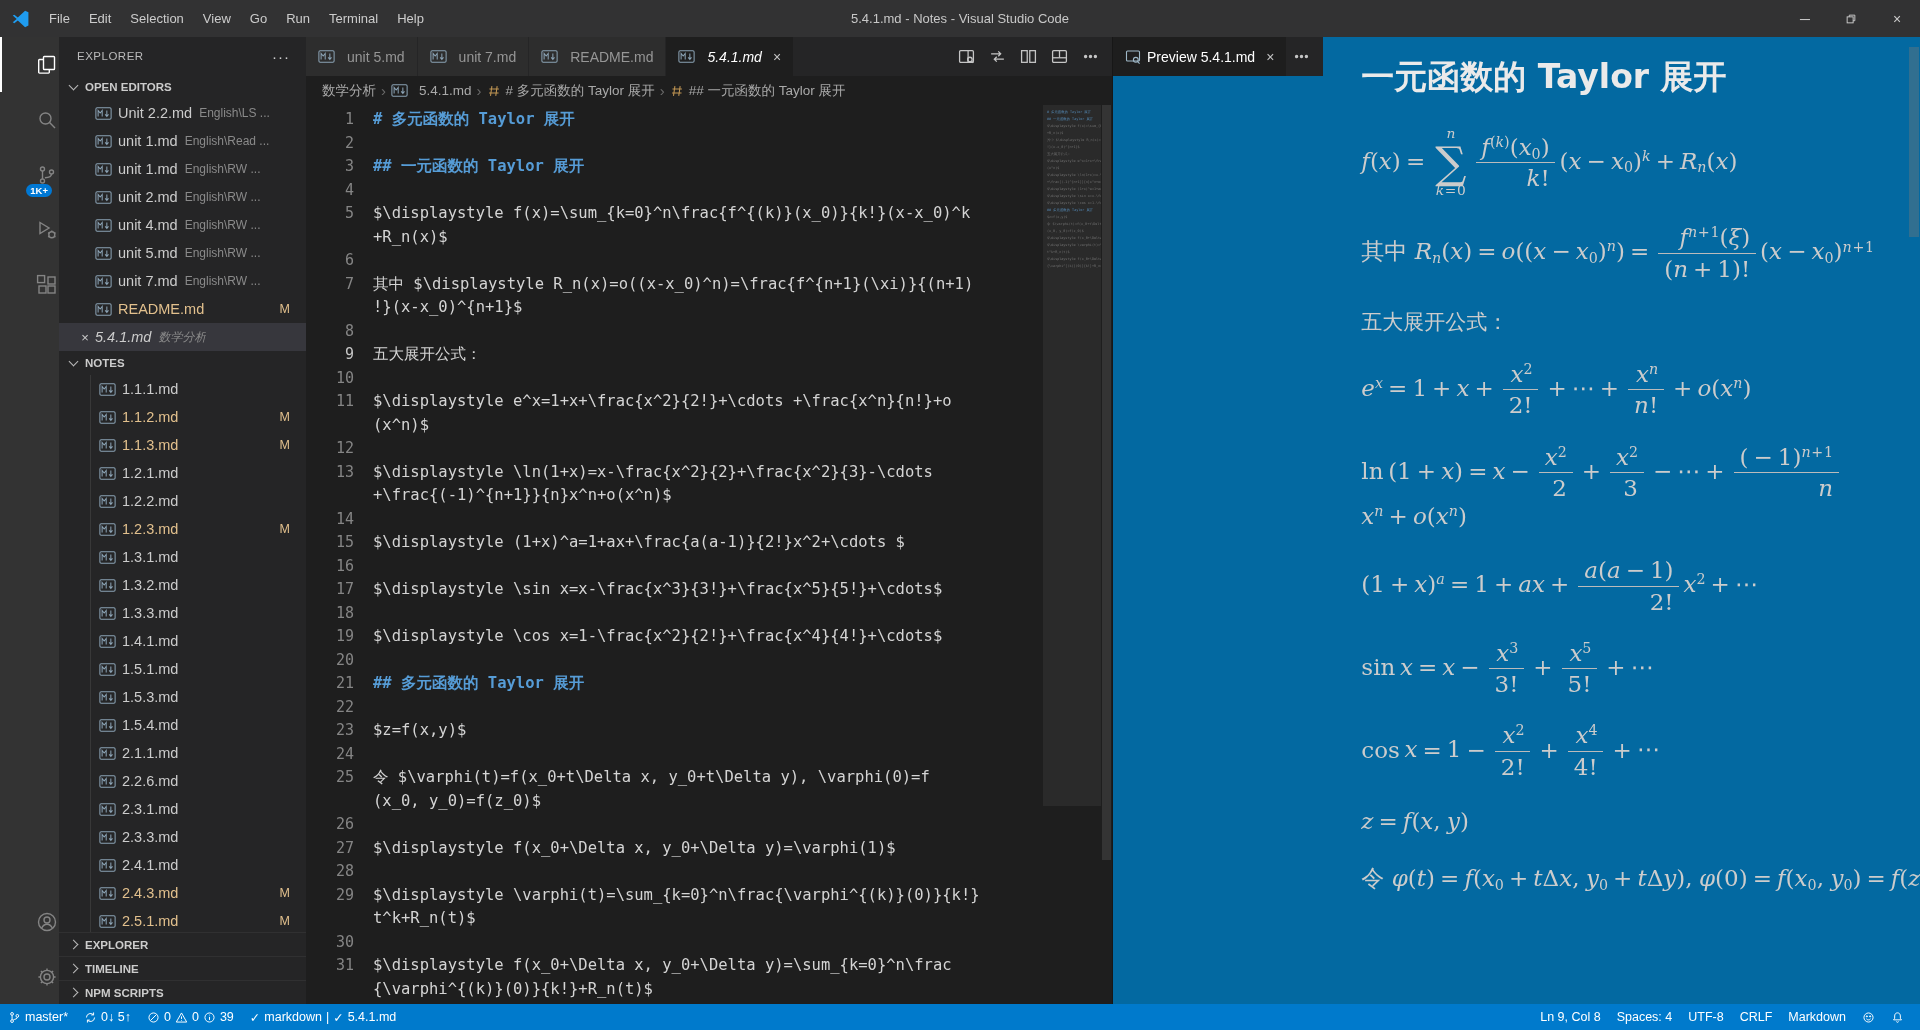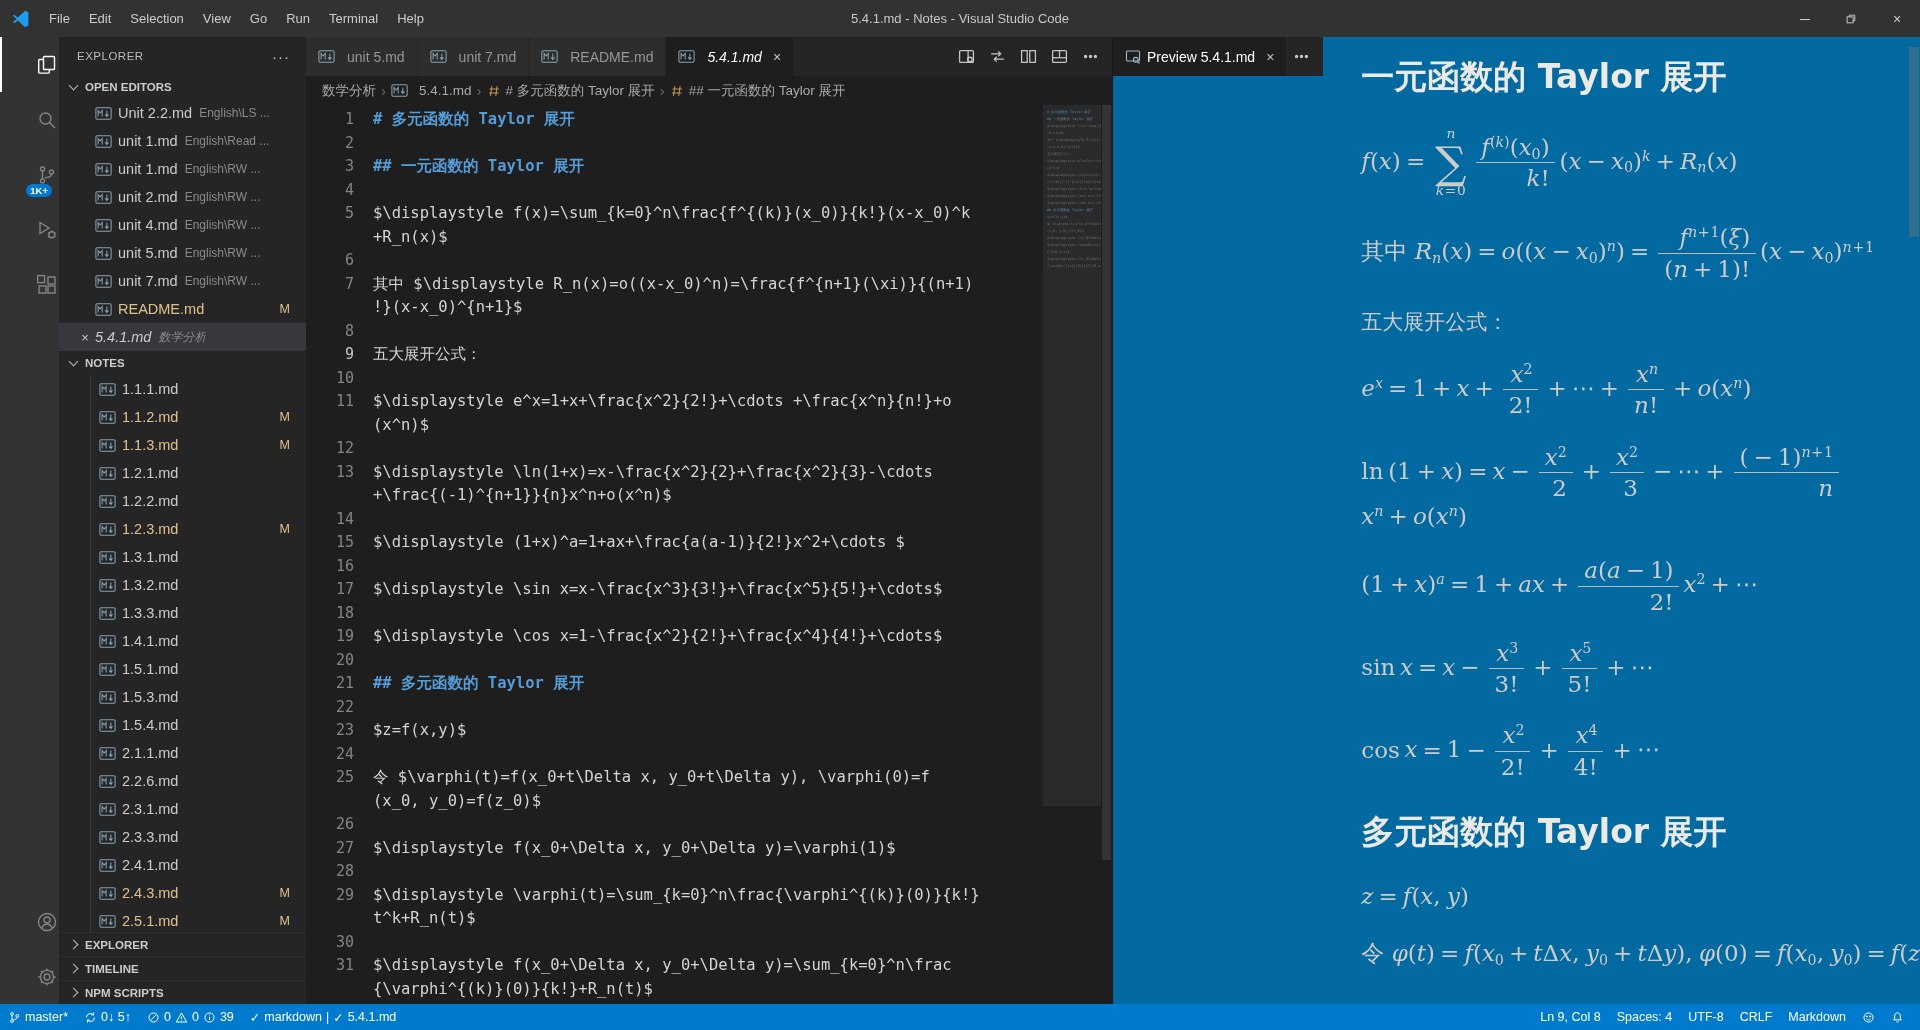--- a/index.html
+++ b/index.html
@@ -701,21 +701,20 @@
                 <span class="m-sigma">∑</span>
                 <span class="m-lim"><i>k</i><span class="m-op">=</span><span>0</span></span>
               </span><span class="m-frac"><span class="m-num"><i>f</i><sup><span>(</span><i>k</i><span>)</span></sup><span>(</span><i>x</i><sub><span>0</span></sub><span>)</span></span><span class="m-den"><i>k</i><span>!</span></span></span><span>(</span><i>x</i><span class="m-op">−</span><i>x</i><sub><span>0</span></sub><span>)</span><sup><i>k</i></sup><span class="m-op">+</span><i>R</i><sub><i>n</i></sub><span>(</span><i>x</i><span>)</span></div>
             <div class="pv-math"><span>其</span><span>中</span><span>&nbsp;</span><i>R</i><sub><i>n</i></sub><span>(</span><i>x</i><span>)</span><span class="m-op">=</span><i>o</i><span>(</span><span>(</span><i>x</i><span class="m-op">−</span><i>x</i><sub><span>0</span></sub><span>)</span><sup><i>n</i></sup><span>)</span><span class="m-op">=</span><span class="m-frac"><span class="m-num"><i>f</i><sup><i>n</i><span class="m-op">+</span><span>1</span></sup><span>(</span><i>ξ</i><span>)</span></span><span class="m-den"><span>(</span><i>n</i><span class="m-op">+</span><span>1</span><span>)</span><span>!</span></span></span><span>(</span><i>x</i><span class="m-op">−</span><i>x</i><sub><span>0</span></sub><span>)</span><sup><i>n</i><span class="m-op">+</span><span>1</span></sup></div>
             <div class="pv-text">五大展开公式：</div>
             <div class="pv-math"><i>e</i><sup><i>x</i></sup><span class="m-op">=</span><span>1</span><span class="m-op">+</span><i>x</i><span class="m-op">+</span><span class="m-frac"><span class="m-num"><i>x</i><sup><span>2</span></sup></span><span class="m-den"><span>2</span><span>!</span></span></span><span class="m-op">+</span><span>⋯</span><span class="m-op">+</span><span class="m-frac"><span class="m-num"><i>x</i><sup><i>n</i></sup></span><span class="m-den"><i>n</i><span>!</span></span></span><span class="m-op">+</span><i>o</i><span>(</span><i>x</i><sup><i>n</i></sup><span>)</span></div>
             <div class="pv-math"><span class="m-fn">ln</span><span>(</span><span>1</span><span class="m-op">+</span><i>x</i><span>)</span><span class="m-op">=</span><i>x</i><span class="m-op">−</span><span class="m-frac"><span class="m-num"><i>x</i><sup><span>2</span></sup></span><span class="m-den"><span>2</span></span></span><span class="m-op">+</span><span class="m-frac"><span class="m-num"><i>x</i><sup><span>2</span></sup></span><span class="m-den"><span>3</span></span></span><span class="m-op">−</span><span>⋯</span><span class="m-op">+</span><span class="m-frac"><span class="m-num"><span>(</span><span class="m-op">−</span><span>1</span><span>)</span><sup><i>n</i><span class="m-op">+</span><span>1</span></sup></span><span class="m-den"><i>n</i></span></span><i>x</i><sup><i>n</i></sup><span class="m-op">+</span><i>o</i><span>(</span><i>x</i><sup><i>n</i></sup><span>)</span></div>
             <div class="pv-math"><span>(</span><span>1</span><span class="m-op">+</span><i>x</i><span>)</span><sup><i>a</i></sup><span class="m-op">=</span><span>1</span><span class="m-op">+</span><i>a</i><i>x</i><span class="m-op">+</span><span class="m-frac"><span class="m-num"><i>a</i><span>(</span><i>a</i><span class="m-op">−</span><span>1</span><span>)</span></span><span class="m-den"><span>2</span><span>!</span></span></span><i>x</i><sup><span>2</span></sup><span class="m-op">+</span><span>⋯</span></div>
             <div class="pv-math"><span class="m-fn">sin</span><i>x</i><span class="m-op">=</span><i>x</i><span class="m-op">−</span><span class="m-frac"><span class="m-num"><i>x</i><sup><span>3</span></sup></span><span class="m-den"><span>3</span><span>!</span></span></span><span class="m-op">+</span><span class="m-frac"><span class="m-num"><i>x</i><sup><span>5</span></sup></span><span class="m-den"><span>5</span><span>!</span></span></span><span class="m-op">+</span><span>⋯</span></div>
             <div class="pv-math"><span class="m-fn">cos</span><i>x</i><span class="m-op">=</span><span>1</span><span class="m-op">−</span><span class="m-frac"><span class="m-num"><i>x</i><sup><span>2</span></sup></span><span class="m-den"><span>2</span><span>!</span></span></span><span class="m-op">+</span><span class="m-frac"><span class="m-num"><i>x</i><sup><span>4</span></sup></span><span class="m-den"><span>4</span><span>!</span></span></span><span class="m-op">+</span><span>⋯</span></div>
-            <div class="pv-h2">多元函数的 Taylor 展开</div>
             <div class="pv-math"><i>z</i><span class="m-op">=</span><i>f</i><span>(</span><i>x</i><span class="m-comma">,</span><i>y</i><span>)</span></div>
             <div class="pv-math"><span>令</span><span>&nbsp;</span><i>φ</i><span>(</span><i>t</i><span>)</span><span class="m-op">=</span><i>f</i><span>(</span><i>x</i><sub><span>0</span></sub><span class="m-op">+</span><i>t</i><span>Δ</span><i>x</i><span class="m-comma">,</span><i>y</i><sub><span>0</span></sub><span class="m-op">+</span><i>t</i><span>Δ</span><i>y</i><span>)</span><span class="m-comma">,</span><i>φ</i><span>(</span><span>0</span><span>)</span><span class="m-op">=</span><i>f</i><span>(</span><i>x</i><sub><span>0</span></sub><span class="m-comma">,</span><i>y</i><sub><span>0</span></sub><span>)</span><span class="m-op">=</span><i>f</i><span>(</span><i>z</i><sub><span>0</span></sub><span>)</span></div>
             <div class="pv-math"></div>
           </div>
         <div class="pv-scrollzone">
             <div class="pv-thumb"></div>
           </div>
       </div>
     </div>
   </div>

